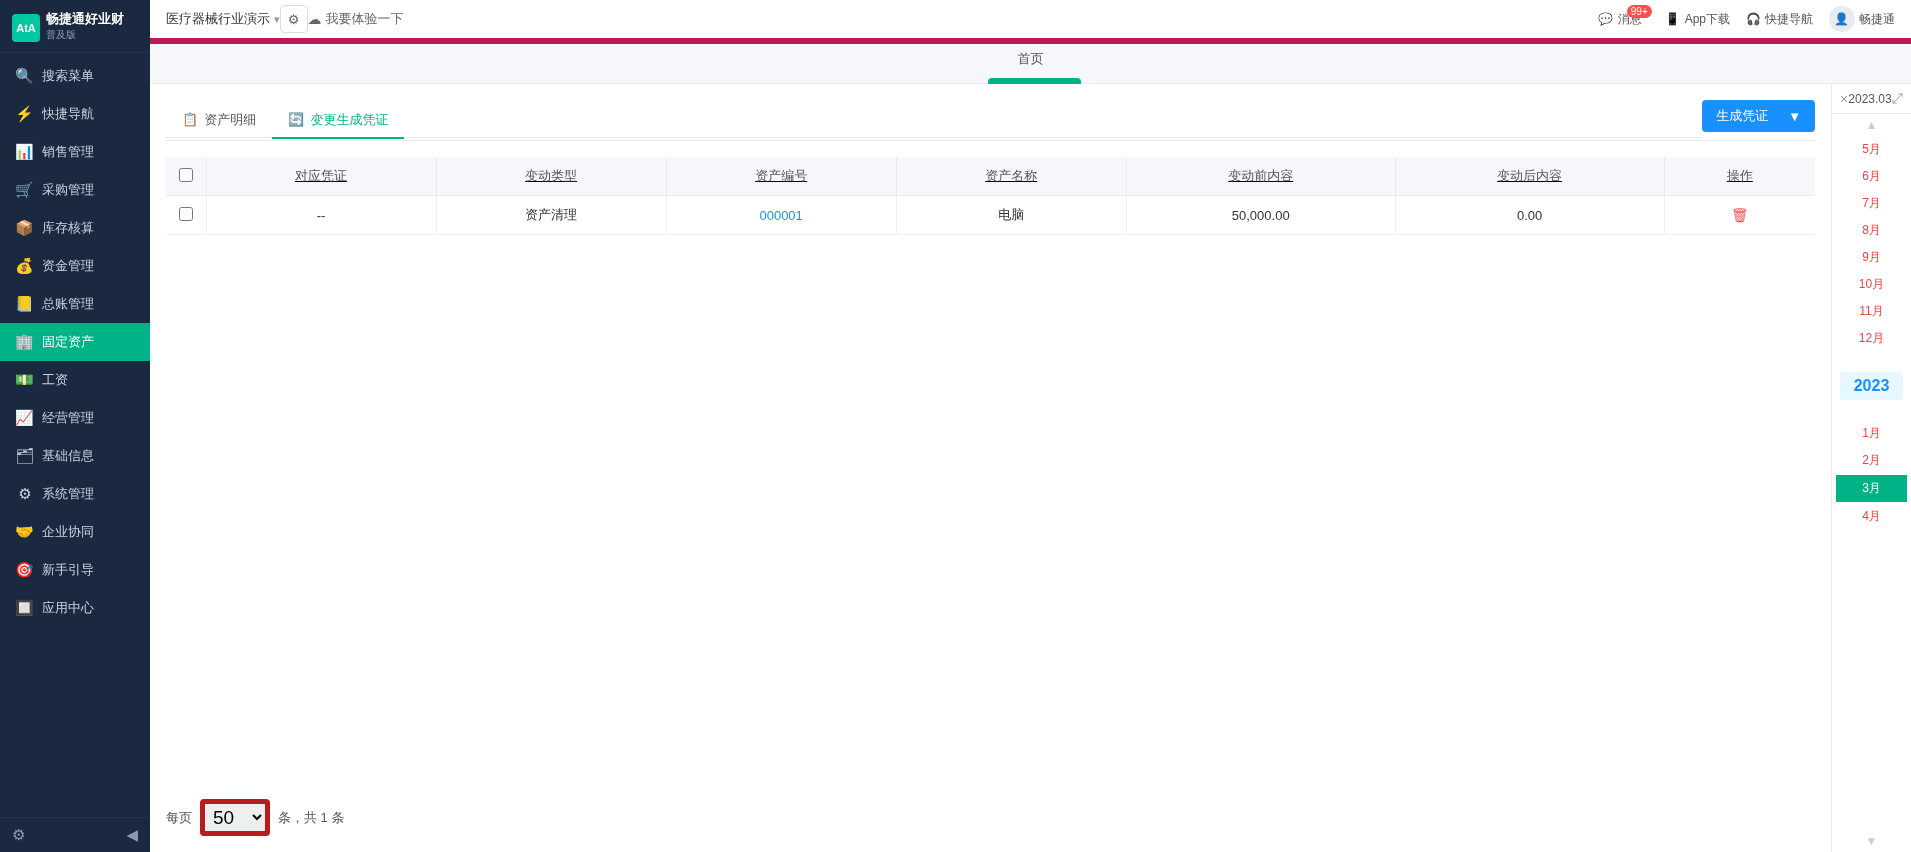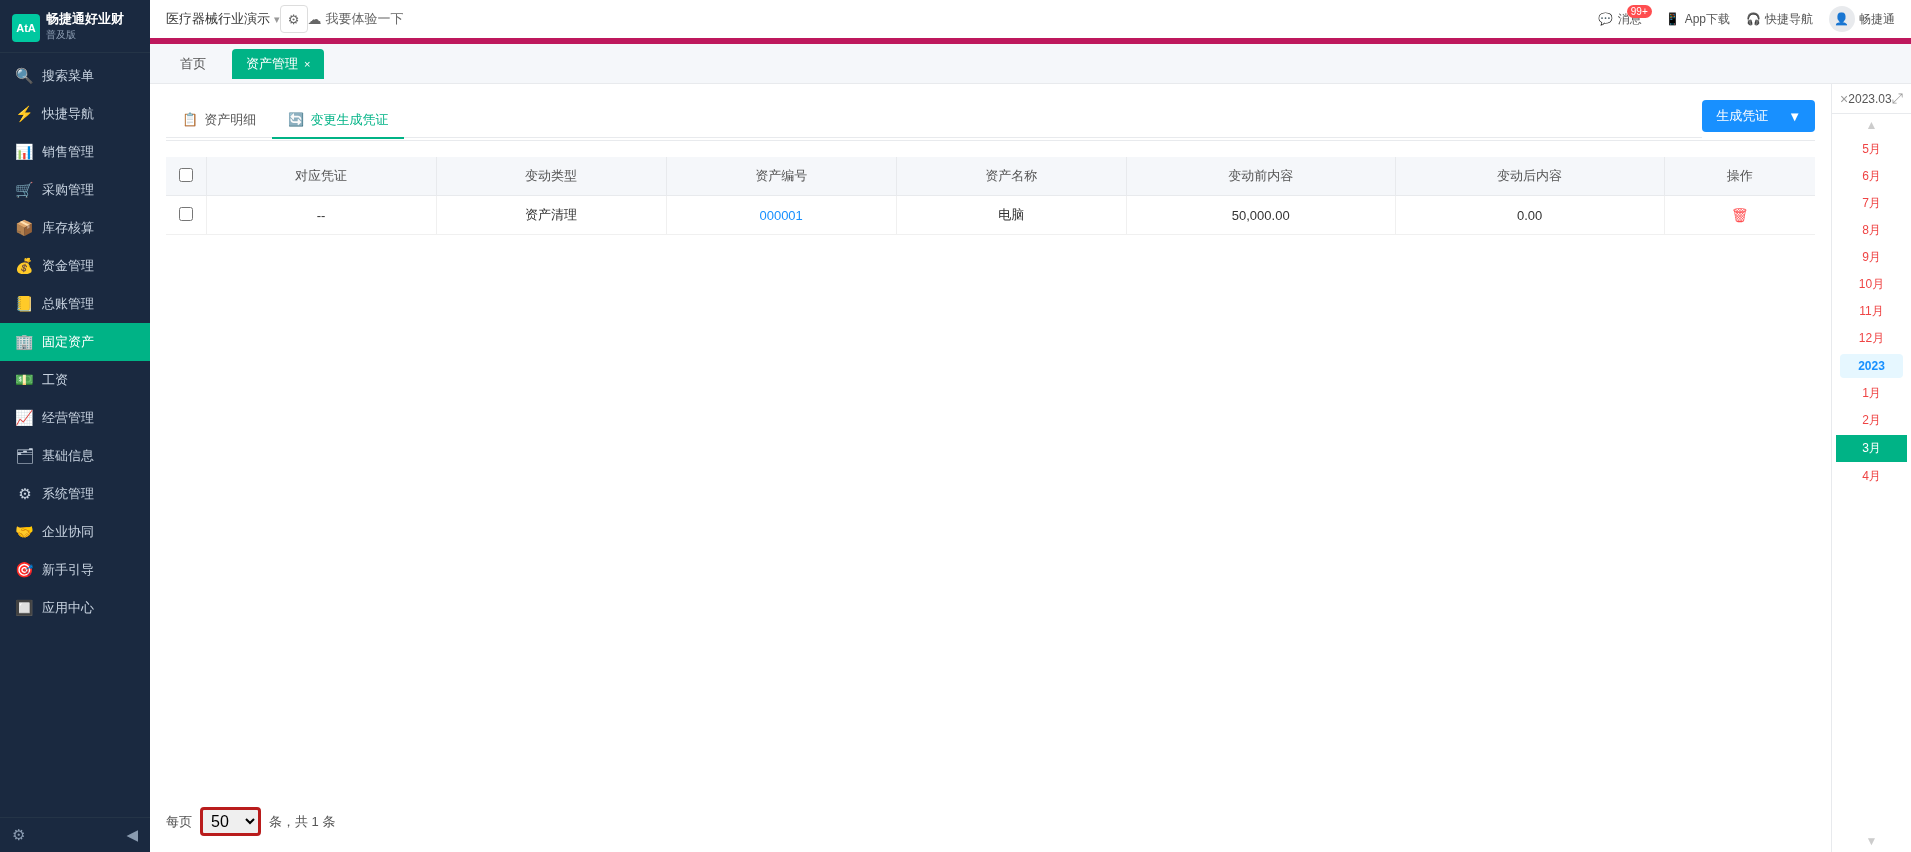--- a/index.html
+++ b/index.html
@@ -120,20 +120,21 @@
     
     .tabbar {
       background: #f5f7fa;
       border-bottom: 1px solid #e8eaed;
       display: flex;
       align-items: center;
       padding: 0 16px;
       height: 40px;
       gap: 4px;
       flex-shrink: 0;
+      flex-direction: column;
     }
     .tab-item {
       display: flex; align-items: center; gap: 4px;
       padding: 6px 14px; font-size: 13px; cursor: pointer;
       border-radius: 4px 4px 0 0; color: #555;
       background: transparent;
     }
     .tab-item.active {
       background: #00b386; color: #fff; margin-left: 8px;
     }
@@ -185,21 +186,21 @@
     .table-container {
       flex: 1;
       overflow: auto;
       margin-top: 8px;
     }
     table {
       width: 100%;
       border-collapse: collapse;
       font-size: 13px;
     }
-    thead tr { background: #f5f7fa; }
+    thead tr { background: #f5f7fa; text-decoration: underline; }
     thead th {
       padding: 10px 12px;
       text-align: center;
       color: #555;
       font-weight: 500;
       border-bottom: 1px solid #e8eaed;
       border-right: 1px solid #e8eaed;
       white-space: nowrap;
     }
     thead th:last-child { border-right: none; }
@@ -220,23 +221,23 @@
       display: flex;
       align-items: center;
       gap: 8px;
       padding: 10px 0 0 0;
       font-size: 13px;
       color: #555;
       flex-shrink: 0;
     }
     .per-page-select {
       padding: 2px 4px;
-      border: 3px solid #b91c1c;
+      border: 5px solid #b91c1c;
       border-radius: 4px;
-      font-size: 16px;
+      font-size: 19px;
       cursor: pointer;
     }
 
     
     .right-panel {
       width: 80px;
       background: #fff;
       border-left: 1px solid #e8eaed;
       display: flex;
       flex-direction: column;
@@ -276,22 +277,22 @@
       background: #00b386;
       color: #fff;
       border-radius: 0;
       margin: 1px 4px;
     }
     .month-item.year-header {
       font-weight: bold;
       color: #1890ff;
       background: #e6f7ff;
       border-radius: 4px;
-      margin: 2px 8px;
-      font-size: 12px;
+      margin: 20px 8px;
+      font-size: 16px;
     }
     .scroll-arrow {
       display: flex; align-items: center; justify-content: center;
       padding: 4px; color: #ccc; cursor: pointer; font-size: 12px;
     }
 
     
     .sub-tabs-row {
       display: flex;
       align-items: center;

